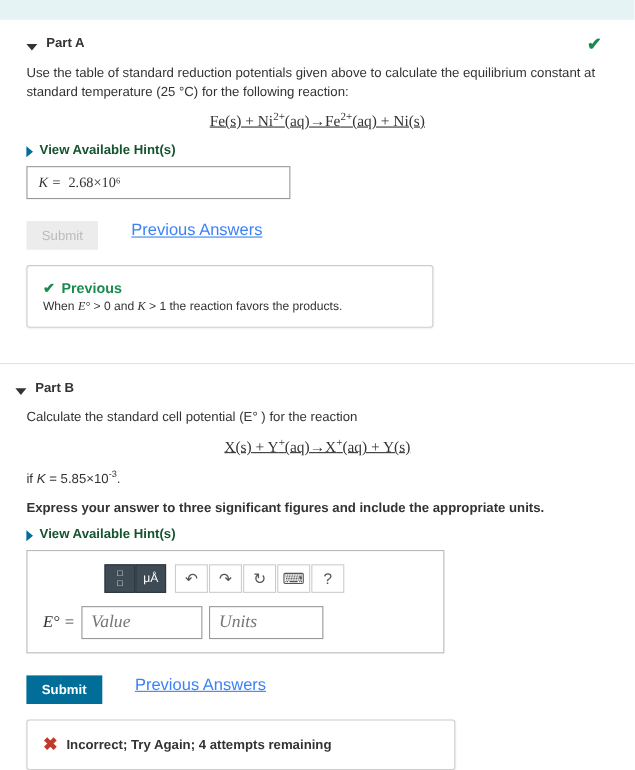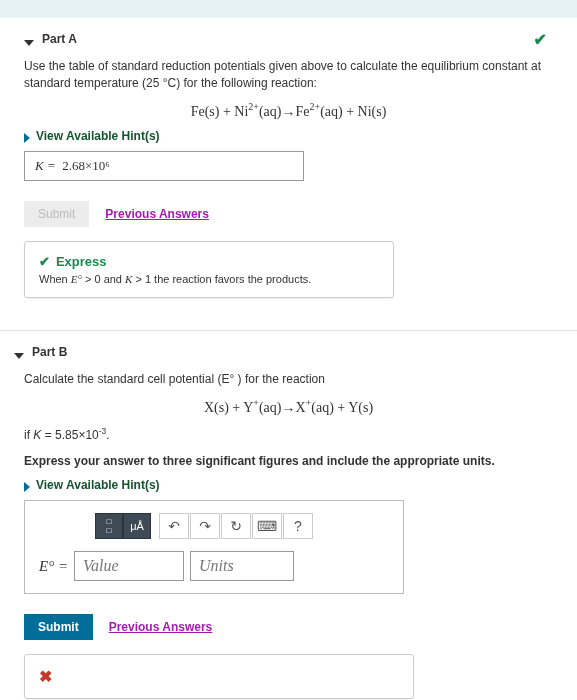--- a/index.html
+++ b/index.html
@@ -4,32 +4,32 @@
 <style>
   * { box-sizing: border-box; margin: 0; padding: 0; }
   body { font-family: Arial, Helvetica, sans-serif; font-size: 12px; color: #333; width: 577px; background: #fff; }
   .header-bar { background: #e5f3f5; height: 18px; margin-bottom: 14px; }
   .part-section { padding: 0 24px 18px 24px; }
   .part-header { display: flex; align-items: flex-end; padding-bottom: 12px; margin-left: -10px; }
   .caret-down { display: inline-block; width: 0; height: 0; border-left: 5px solid transparent; border-right: 5px solid transparent; border-top: 6px solid #333; margin-right: 8px; }
   .part-title { font-weight: bold; font-size: 12px; }
   .check-corner { color: #1a8a4f; font-size: 16px; float: right; margin-right: 6px; margin-top: -2px; }
   .body-text { font-size: 12px; line-height: 1.45; margin-bottom: 8px; }
-  .equation { font-family: "Times New Roman", serif; text-align: center; font-size: 14px; margin: 6px 0 10px 0; }
+  .equation { font-family: "Times New Roman", serif; text-align: center; font-size: 14px; margin: 6px 0 10px 0; text-decoration: underline; }
   .equation sup { font-size: 10px; }
   .bold { font-weight: bold; }
   .hint-link { color: #14532d; font-weight: bold; font-size: 12px; cursor: pointer; margin: 8px 0; display: flex; align-items: flex-end; }
   .caret-right { display: inline-block; width: 0; height: 0; border-top: 5px solid transparent; border-bottom: 5px solid transparent; border-left: 6px solid #006e99; margin-right: 6px; }
-  .answer-box { border: 1px solid #999; padding: 6px 10px; width: 280px; margin: 8px 0 14px 0; font-family: "Times New Roman", serif; font-size: 13px; }
+  .answer-box { border: 1px solid #999; padding: 6px 10px; width: 240px; margin: 8px 0 14px 0; font-family: "Times New Roman", serif; font-size: 13px; }
   .answer-box i { font-style: italic; }
-  .submit-row { display: flex; align-items: center; gap: 16px; margin-bottom: 14px; margin-top: 20px; }
+  .submit-row { display: flex; gap: 30px; margin-bottom: 14px; margin-top: 20px; }
   .btn { padding: 6px 14px; font-size: 12px; cursor: pointer; border: none; }
   .btn-disabled { background: #ececec; color: #bbb; }
   .btn-primary { background: #006e99; color: #fff; font-weight: bold; }
-  .link { color: #a21caf; font-weight: bold; text-decoration: underline; cursor: pointer; font-size: 12px; }
+  .link { color: #3b82f6; font-weight: normal; text-decoration: underline; cursor: pointer; font-size: 15px; }
   .feedback-box { border: 1px solid #ccc; border-radius: 3px; padding: 12px 14px; width: 370px; margin-bottom: 10px; box-shadow: 0 1px 2px rgba(0,0,0,0.06); }
   .fb-correct-head { color: #1a8a4f; font-weight: bold; font-size: 13px; display: flex; align-items: center; gap: 6px; margin-bottom: 4px; }
   .fb-text { font-size: 11px; font-family: Arial, sans-serif; }
   .fb-text .math { font-family: "Times New Roman", serif; font-style: italic; }
   .divider { border-top: 1px solid #e3e3e3; margin: 4px 0 14px 0; }
   .input-panel { border: 1px solid #bbb; padding: 12px 14px; width: 380px; margin: 8px 0 14px 0; }
   .toolbar { display: flex; align-items: center; gap: 1px; margin-bottom: 12px; margin-left: 56px; }
   .tb-group { display: flex; }
   .tb-btn { background: #3e4a54; color: #fff; width: 28px; height: 26px; display: flex; align-items: center; justify-content: center; font-size: 11px; border: 1px solid #2c353d; cursor: pointer; }
   .tb-btn.light { background: #fff; color: #555; border: 1px solid #ccc; width: 30px; height: 26px; font-size: 14px; }
@@ -72,21 +72,21 @@
   </div>
 
   <div class="submit-row">
     <button class="btn btn-disabled">Submit</button>
     <span class="link">Previous Answers</span>
   </div>
 
   <div class="feedback-box">
     <div class="fb-correct-head">
       <span class="checkmark">✔</span>
-      <span>Express</span>
+      <span>Previous</span>
     </div>
     <div class="fb-text">When <span class="math">E°</span> &gt; 0 and <span class="math">K</span> &gt; 1 the reaction favors the products.</div>
   </div>
 </div>
 
 <div class="divider"></div>
 
 <div class="part-section">
   <div class="part-header">
     <span class="caret-down"></span>
@@ -123,14 +123,15 @@
     </div>
   </div>
 
   <div class="submit-row">
     <button class="btn btn-primary">Submit</button>
     <span class="link">Previous Answers</span>
   </div>
 
   <div class="fb-incorrect">
     <span class="x-icon">✖</span>
+    <span class="fb-inc-text">Incorrect; Try Again; 4 attempts remaining</span>
   </div>
 </div>
 
 </body></html>

